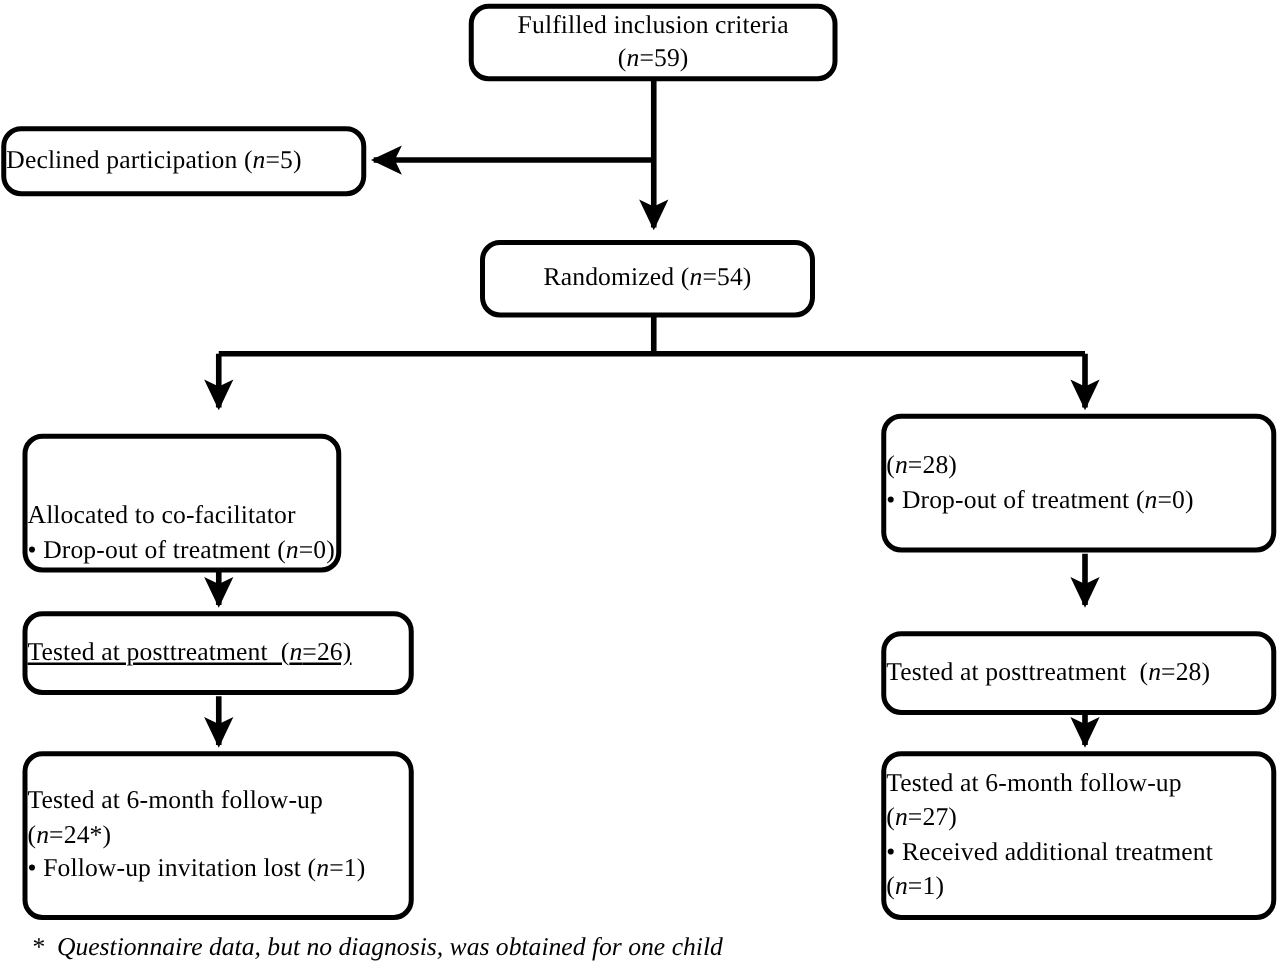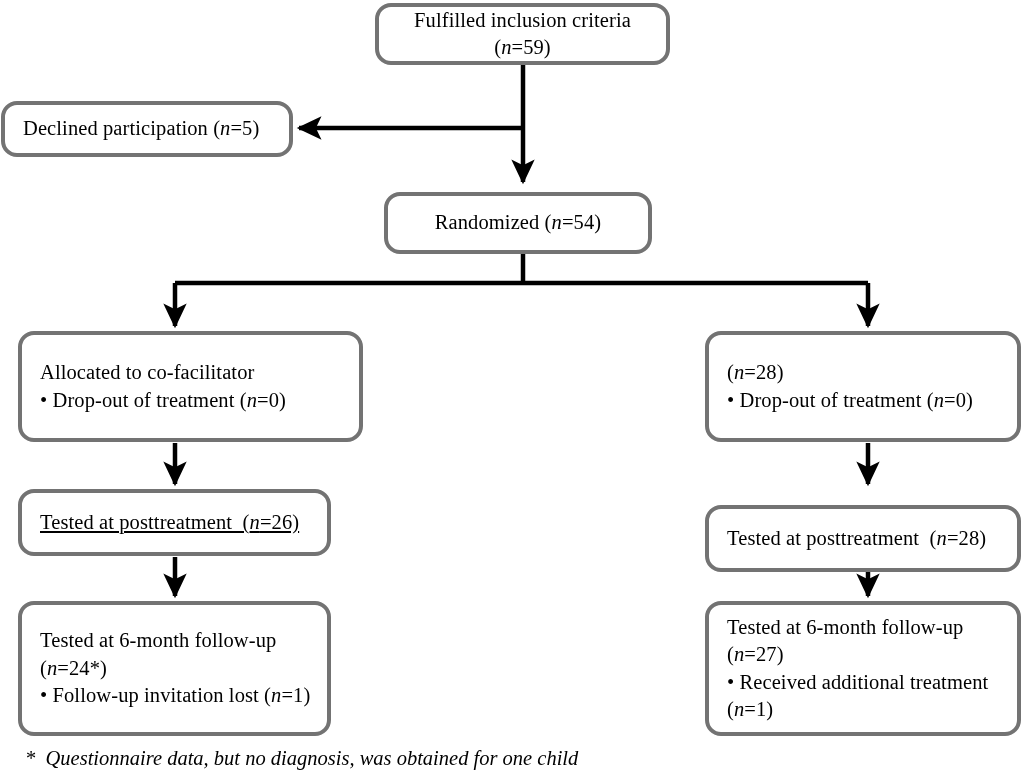--- a/index.html
+++ b/index.html
@@ -25,32 +25,32 @@
     position: absolute;
     left: 0; top: 0;
     width: 1027px;
     height: 774px;
     pointer-events: none;
   }
   .node {
     position: absolute;
     box-sizing: border-box;
     background: #ffffff;
-    border: 4px solid #737373;
+    border: 4px solid #000000;
     border-radius: 16px;
     display: flex;
     flex-direction: column;
     justify-content: center;
     font-size: 20.5px;
     line-height: 1.34;
     letter-spacing: 0.1px;
     white-space: pre;
   }
   .node.center { align-items: center; text-align: center; }
-  .node.left   { align-items: flex-start; text-align: left; padding-left: 18px; }
+  .node.left   { align-items: flex-start; text-align: left; }
   .node .ln { display: block; }
   .n-it { font-style: italic; }
   .bullet-ln { text-indent: 0; }
   .footnote {
     position: absolute;
     font-size: 20.5px;
     line-height: 1.3;
     white-space: pre;
   }
 </style>
@@ -104,21 +104,21 @@
   </div>
 
   <div class="node left" style="left:1px; top:101px; width:292px; height:56px;">
     <span class="ln"><span>Declined participation (</span><span class="n-it">n</span><span>=5)</span></span>
   </div>
 
   <div class="node center" style="left:384px; top:192px; width:268px; height:62px;">
     <span class="ln"><span>Randomized (</span><span class="n-it">n</span><span>=54)</span></span>
   </div>
 
-  <div class="node left" style="left:18px; top:331px; width:345px; height:111px;">
+  <div class="node left" style="left:18px; top:347px; width:255px; height:111px;justify-content:flex-end;">
     <span class="ln">Allocated to co-facilitator</span>
     <span class="ln bullet-ln"><span>• Drop-out of treatment (</span><span class="n-it">n</span><span>=0)</span></span>
   </div>
 
   <div class="node left" style="left:705px; top:331px; width:316px; height:111px;">
     <span class="ln"><span>(</span><span class="n-it">n</span><span>=28)</span></span>
     <span class="ln bullet-ln"><span>• Drop-out of treatment (</span><span class="n-it">n</span><span>=0)</span></span>
   </div>
 
   <div class="node left" style="left:18px; top:489px; width:313px; height:67px;text-decoration:underline;">

